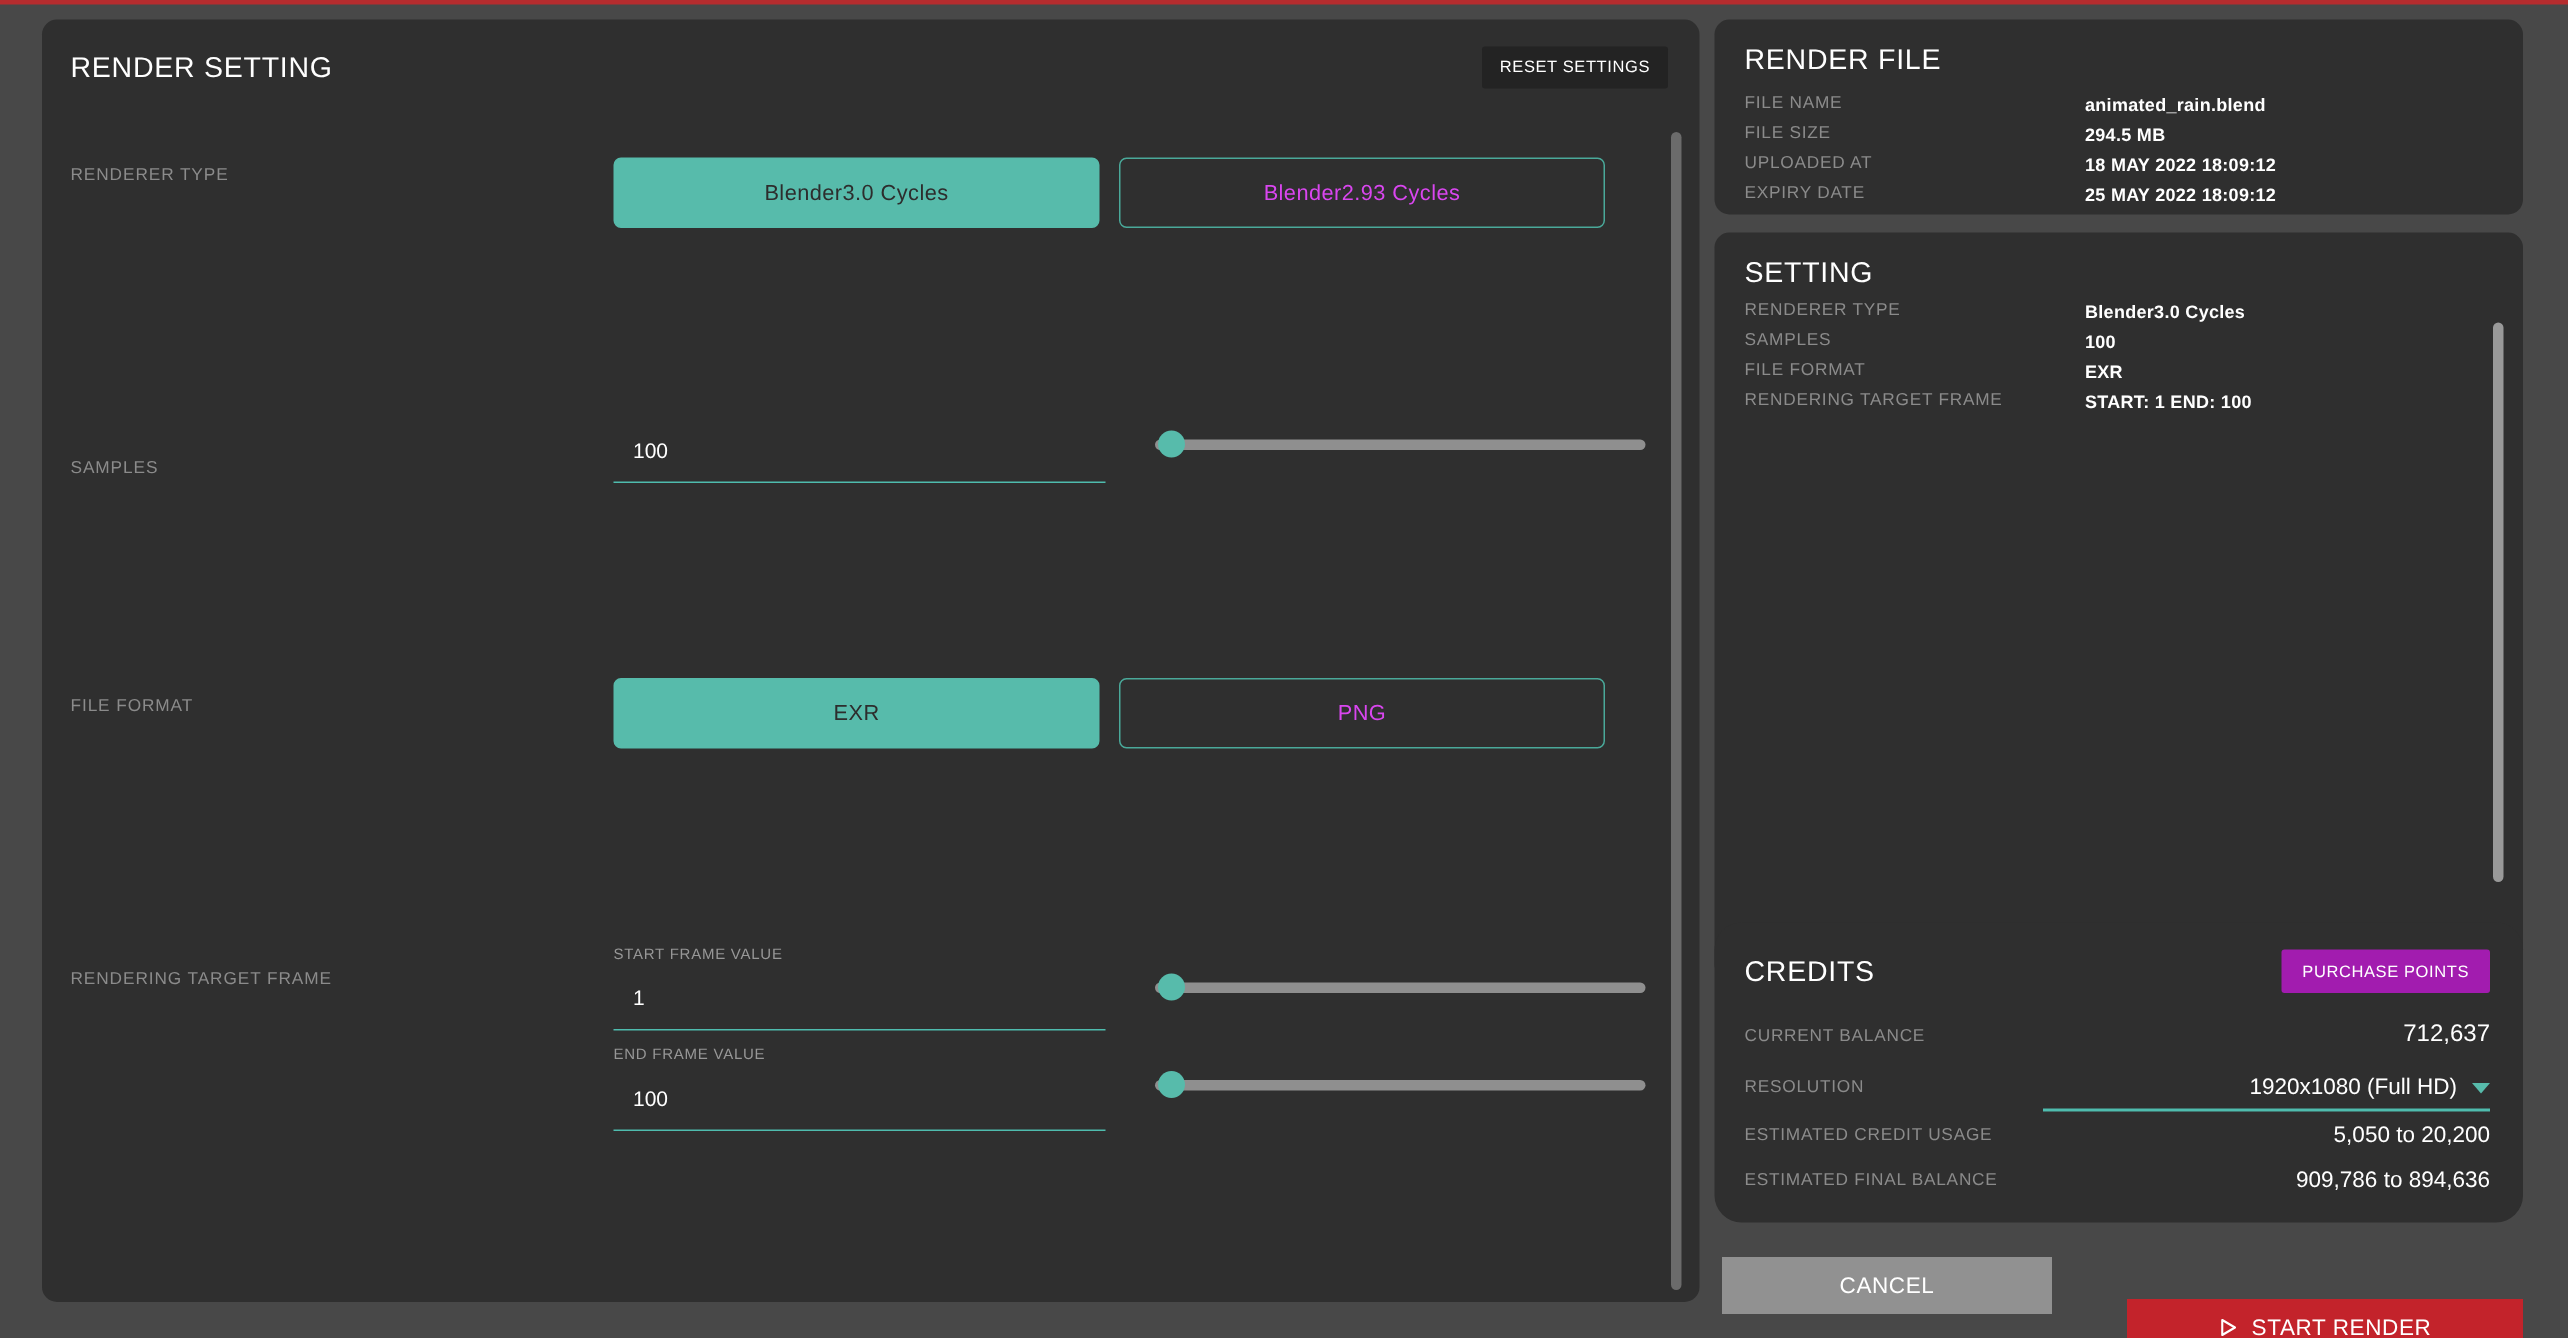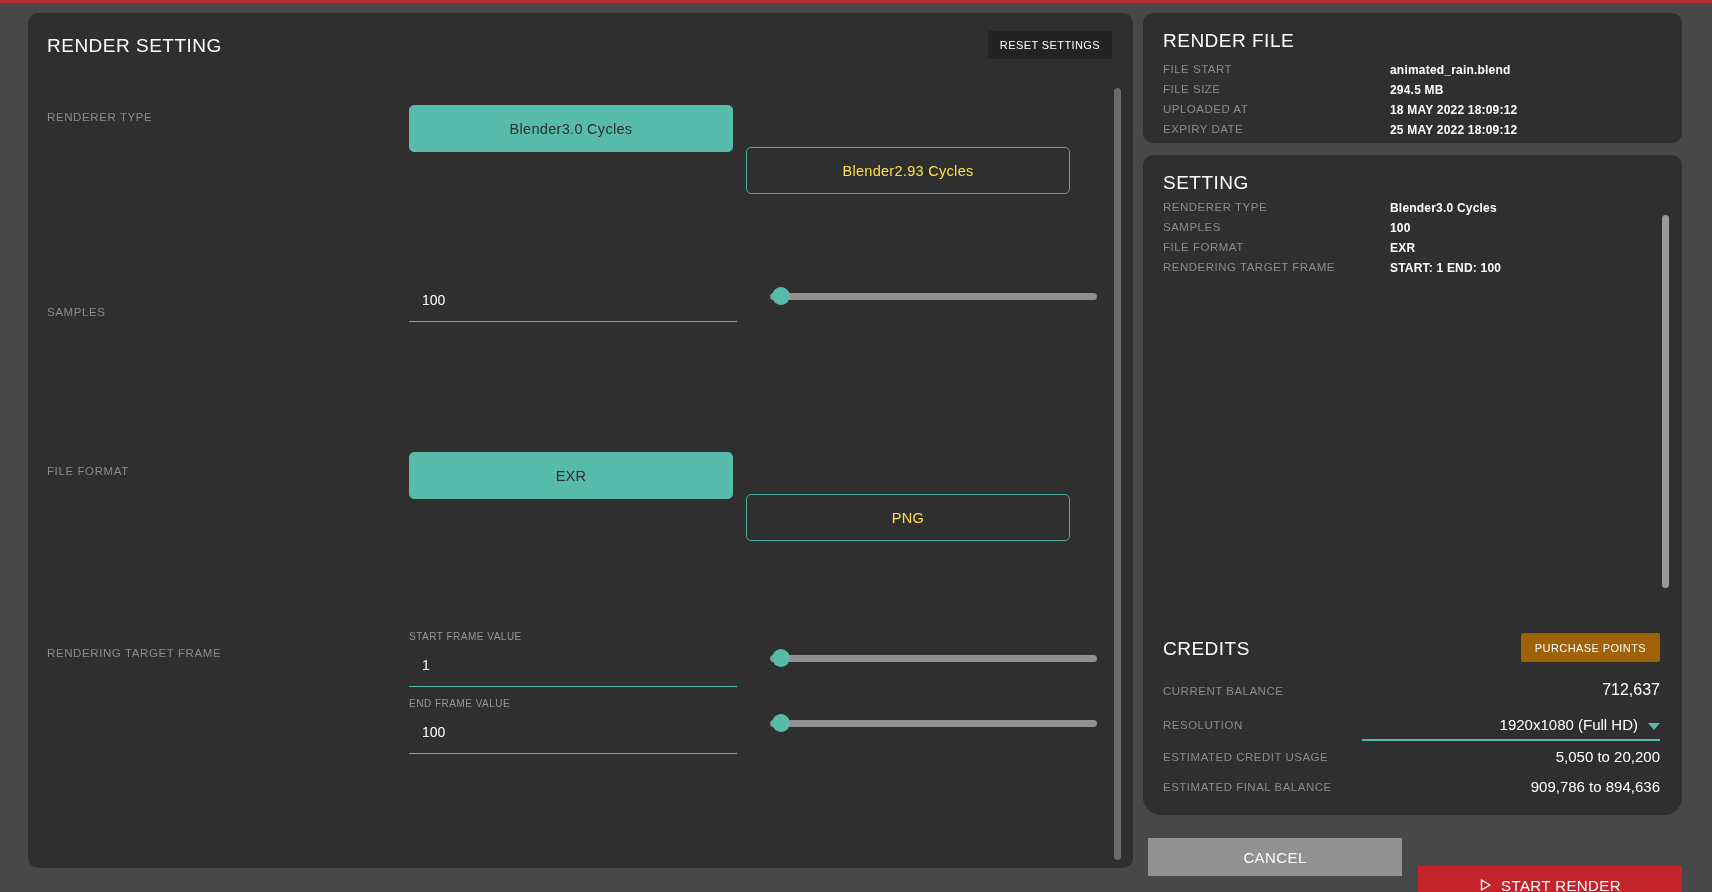--- a/index.html
+++ b/index.html
@@ -19,21 +19,21 @@
                font-family:inherit; cursor:pointer; border-radius:2px; }
   .scroll-thumb { position:absolute; border-radius:4px; }
   .lp-scroll { right:12px; top:75px; width:7px; height:772px; background:#6b6b6b; }
 
   .field-label { position:absolute; color:#8b8b8b; font-size:11.5px; letter-spacing:0.6px; }
   .sub-label   { position:absolute; color:#979797; font-size:10px; letter-spacing:0.5px; }
 
   .opt-btn { position:absolute; width:324px; height:47px; border-radius:5px; font-size:14.5px;
              font-family:inherit; cursor:pointer; letter-spacing:0.3px; }
   .opt-sel   { background:#57bbab; border:1px solid #57bbab; color:#2d2d2d; }
-  .opt-unsel { background:transparent; border:1px solid #4aa99a; color:#fde047;margin-top:42px; }
+  .opt-unsel { background:transparent; border:1px solid #4aa99a; color:#d946ef; }
 
   .line-input { position:absolute; width:328px; height:34px; background:transparent; border:none;
                 border-bottom:1px solid #4fbcae; color:#fff; font-size:14px; font-family:inherit;
                 padding:0 0 10px 13px; outline:none; }
 
   .slider-track { position:absolute; width:327px; height:7px; background:#8f8f8f; border-radius:4px; cursor:pointer; }
   .slider-thumb { position:absolute; left:2px; top:-6px; width:18px; height:18px; border-radius:50%;
                   background:#57bbab; cursor:grab; }
 
   
@@ -61,40 +61,40 @@
 
   .rp-title { left:20px; top:17px; }
   .info-row { position:absolute; left:20px; right:20px; height:18px; }
   .info-row .lbl { position:absolute; left:0; color:#8b8b8b; font-size:11.5px; letter-spacing:0.5px; }
   .info-row .val { position:absolute; left:215px; color:#fff; font-size:12px; font-weight:700; letter-spacing:0.2px;margin-left:12px; }
   .fp-r0 { top:50px; } .fp-r1 { top:70px;text-decoration:underline; } .fp-r2 { top:90px; } .fp-r3 { top:110px; }
   .sp-r0 { top:46px; } .sp-r1 { top:66px; } .sp-r2 { top:86px; } .sp-r3 { top:106px; }
   .sp-scroll { right:13px; top:60px; width:7px; height:373px; background:#999; }
 
   .purchase-btn { position:absolute; top:18px; right:22px; height:29px; padding:0 14px;
-                  background:#a16207; color:#fff; border:none; font-size:11px; letter-spacing:0.4px;
+                  background:#a21caf; color:#fff; border:none; font-size:11px; letter-spacing:0.4px;
                   font-family:inherit; cursor:pointer; border-radius:2px; }
   .cp-title { left:20px; top:23px; }
   .cr-row { position:absolute; left:20px; right:22px; }
   .cr-row .lbl { position:absolute; left:0; color:#8b8b8b; font-size:11.5px; letter-spacing:0.5px; }
   .cr-row .val { position:absolute; right:0; color:#fff; text-align:right; }
   .cr-balance { top:70px; }  .cr-balance .val { font-size:16px; top:-4px; }
   .cr-resolution { top:104px; } .cr-resolution .val { font-size:15px; top:-3px; cursor:pointer; }
   .cr-usage { top:136px; } .cr-usage .val { font-size:15px; top:-3px; }
   .cr-final { top:166px; } .cr-final .val { font-size:15px; top:-3px; }
   .res-underline { position:absolute; left:219px; top:124px; right:22px; height:0; border-bottom:2px solid #4fbcae; }
   .dd-arrow { display:inline-block; width:0; height:0; margin-left:10px;
               border-left:6px solid transparent; border-right:6px solid transparent;
               border-top:7px solid #57bbab; vertical-align:middle; }
 
   
   .action-btn { position:absolute; top:838px; height:38px; border:none; color:#fff; font-size:15px;
                 font-family:inherit; letter-spacing:0.4px; cursor:pointer;
                 display:flex; align-items:center; justify-content:center; gap:9px; }
-  .cancel-btn { left:1148px; width:254px; background:#919191; }
+  .cancel-btn { left:1148px; width:220px; background:#919191; }
   .start-btn  { left:1418px; width:264px; background:#c3232b;margin-top:28px; }
 </style>
 </head>
 <body>
 
 <div class="app">
   <div class="topbar"></div>
 
   <section class="panel left-panel">
     <h1 class="panel-title lp-title">RENDER SETTING</h1>
@@ -124,21 +124,21 @@
     <span class="sub-label lbl-end">END FRAME VALUE</span>
     <input class="line-input inp-end" value="100" style="">
     <div class="slider-track sld-end">
       <div class="slider-thumb"></div>
     </div>
   </section>
 
   <section class="panel file-panel">
     <h2 class="panel-title rp-title">RENDER FILE</h2>
     <div class="info-row fp-r0">
-      <span class="lbl">FILE START</span>
+      <span class="lbl">FILE NAME</span>
       <span class="val">animated_rain.blend</span>
     </div>
     <div class="info-row fp-r1">
       <span class="lbl">FILE SIZE</span>
       <span class="val">294.5 MB</span>
     </div>
     <div class="info-row fp-r2">
       <span class="lbl">UPLOADED AT</span>
       <span class="val">18 MAY 2022 18:09:12</span>
     </div>

